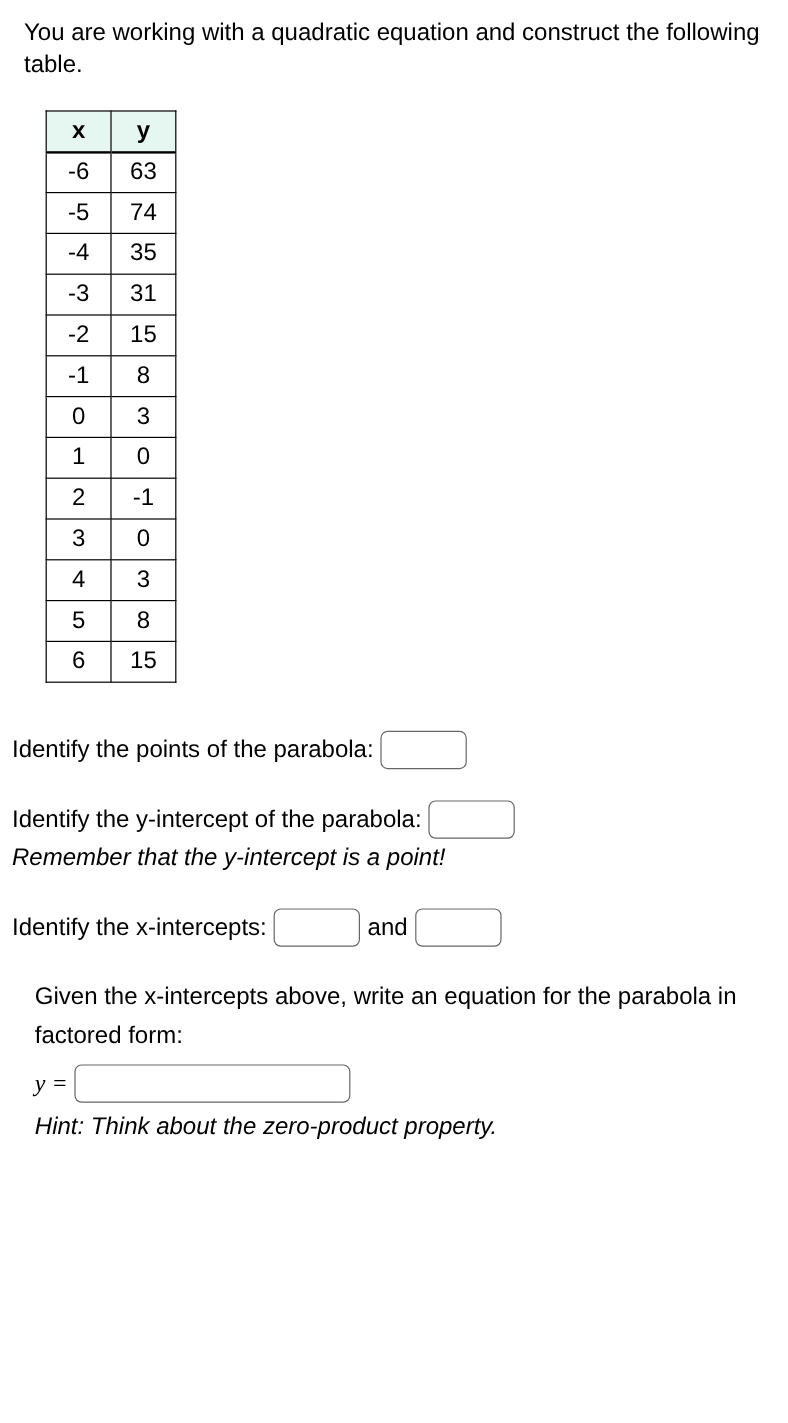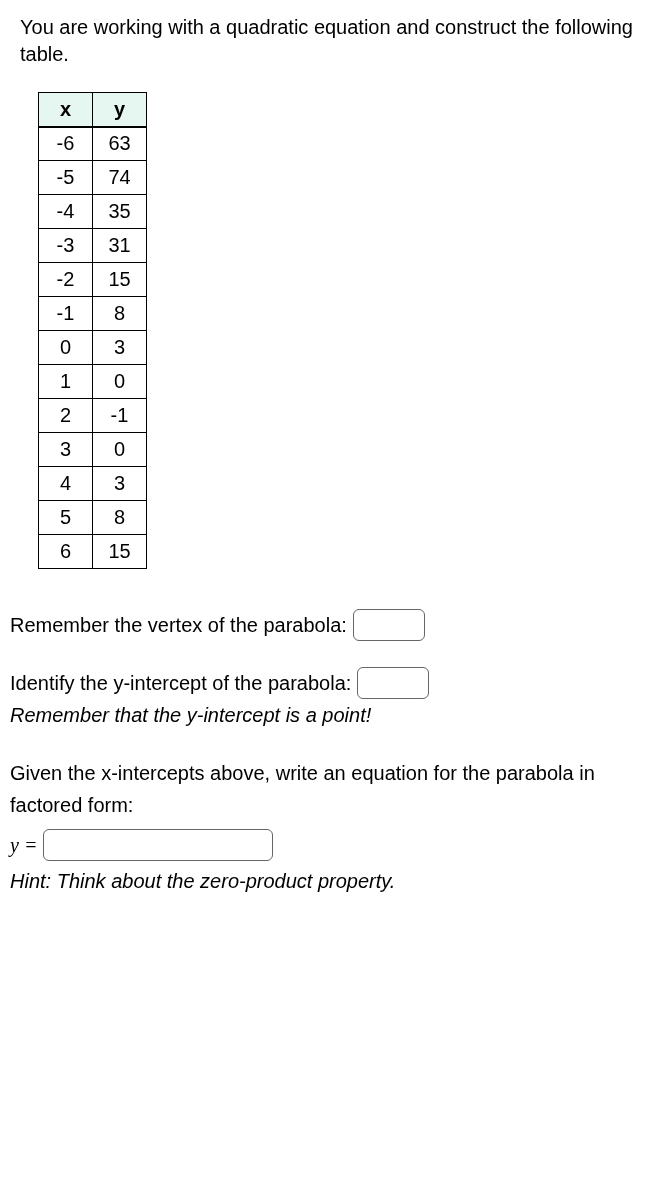--- a/index.html
+++ b/index.html
@@ -39,20 +39,21 @@
       background: #e6f7f2;
       font-weight: bold;
       border-bottom: 2px solid #000;
     }
     .question-block {
       margin-bottom: 26px;
       line-height: 1.6;
     }
     .question-block.tighter {
       margin-bottom: 18px;
+      margin-left: 19px;
     }
     .hint {
       font-style: italic;
     }
     .answer-input {
       border: 1px solid #666;
       border-radius: 6px;
       height: 32px;
       width: 72px;
       font-size: 18px;
@@ -140,34 +141,40 @@
         <tr>
           <td>6</td>
           <td>15</td>
         </tr>
       </tbody>
   </table>
 </div>
 
 <div class="question-block">
   <div class="inline-row">
-    <span>Remember the vertex of the parabola:</span>
+    <span>Identify the points of the parabola:</span>
     <input class="answer-input" type="text" style="">
   </div>
 </div>
 
 <div class="question-block">
   <div class="inline-row">
     <span>Identify the y-intercept of the parabola:</span>
     <input class="answer-input" type="text" style="">
   </div>
   <div class="hint">Remember that the y-intercept is a point!</div>
 </div>
 
 <div class="question-block">
+  <div class="inline-row">
+    <span>Identify the x-intercepts:</span>
+    <input class="answer-input" type="text" style="">
+    <span>and</span>
+    <input class="answer-input" type="text" style="">
+  </div>
 </div>
 
 <div class="question-block tighter">
   <div style="margin-bottom:8px;">Given the x-intercepts above, write an equation for the parabola in factored form:</div>
   <div class="inline-row" style="margin-bottom:4px;">
     <span class="eq">y =</span>
     <input class="answer-input wide" type="text" style="">
   </div>
   <div class="hint">Hint: Think about the zero-product property.</div>
 </div>

